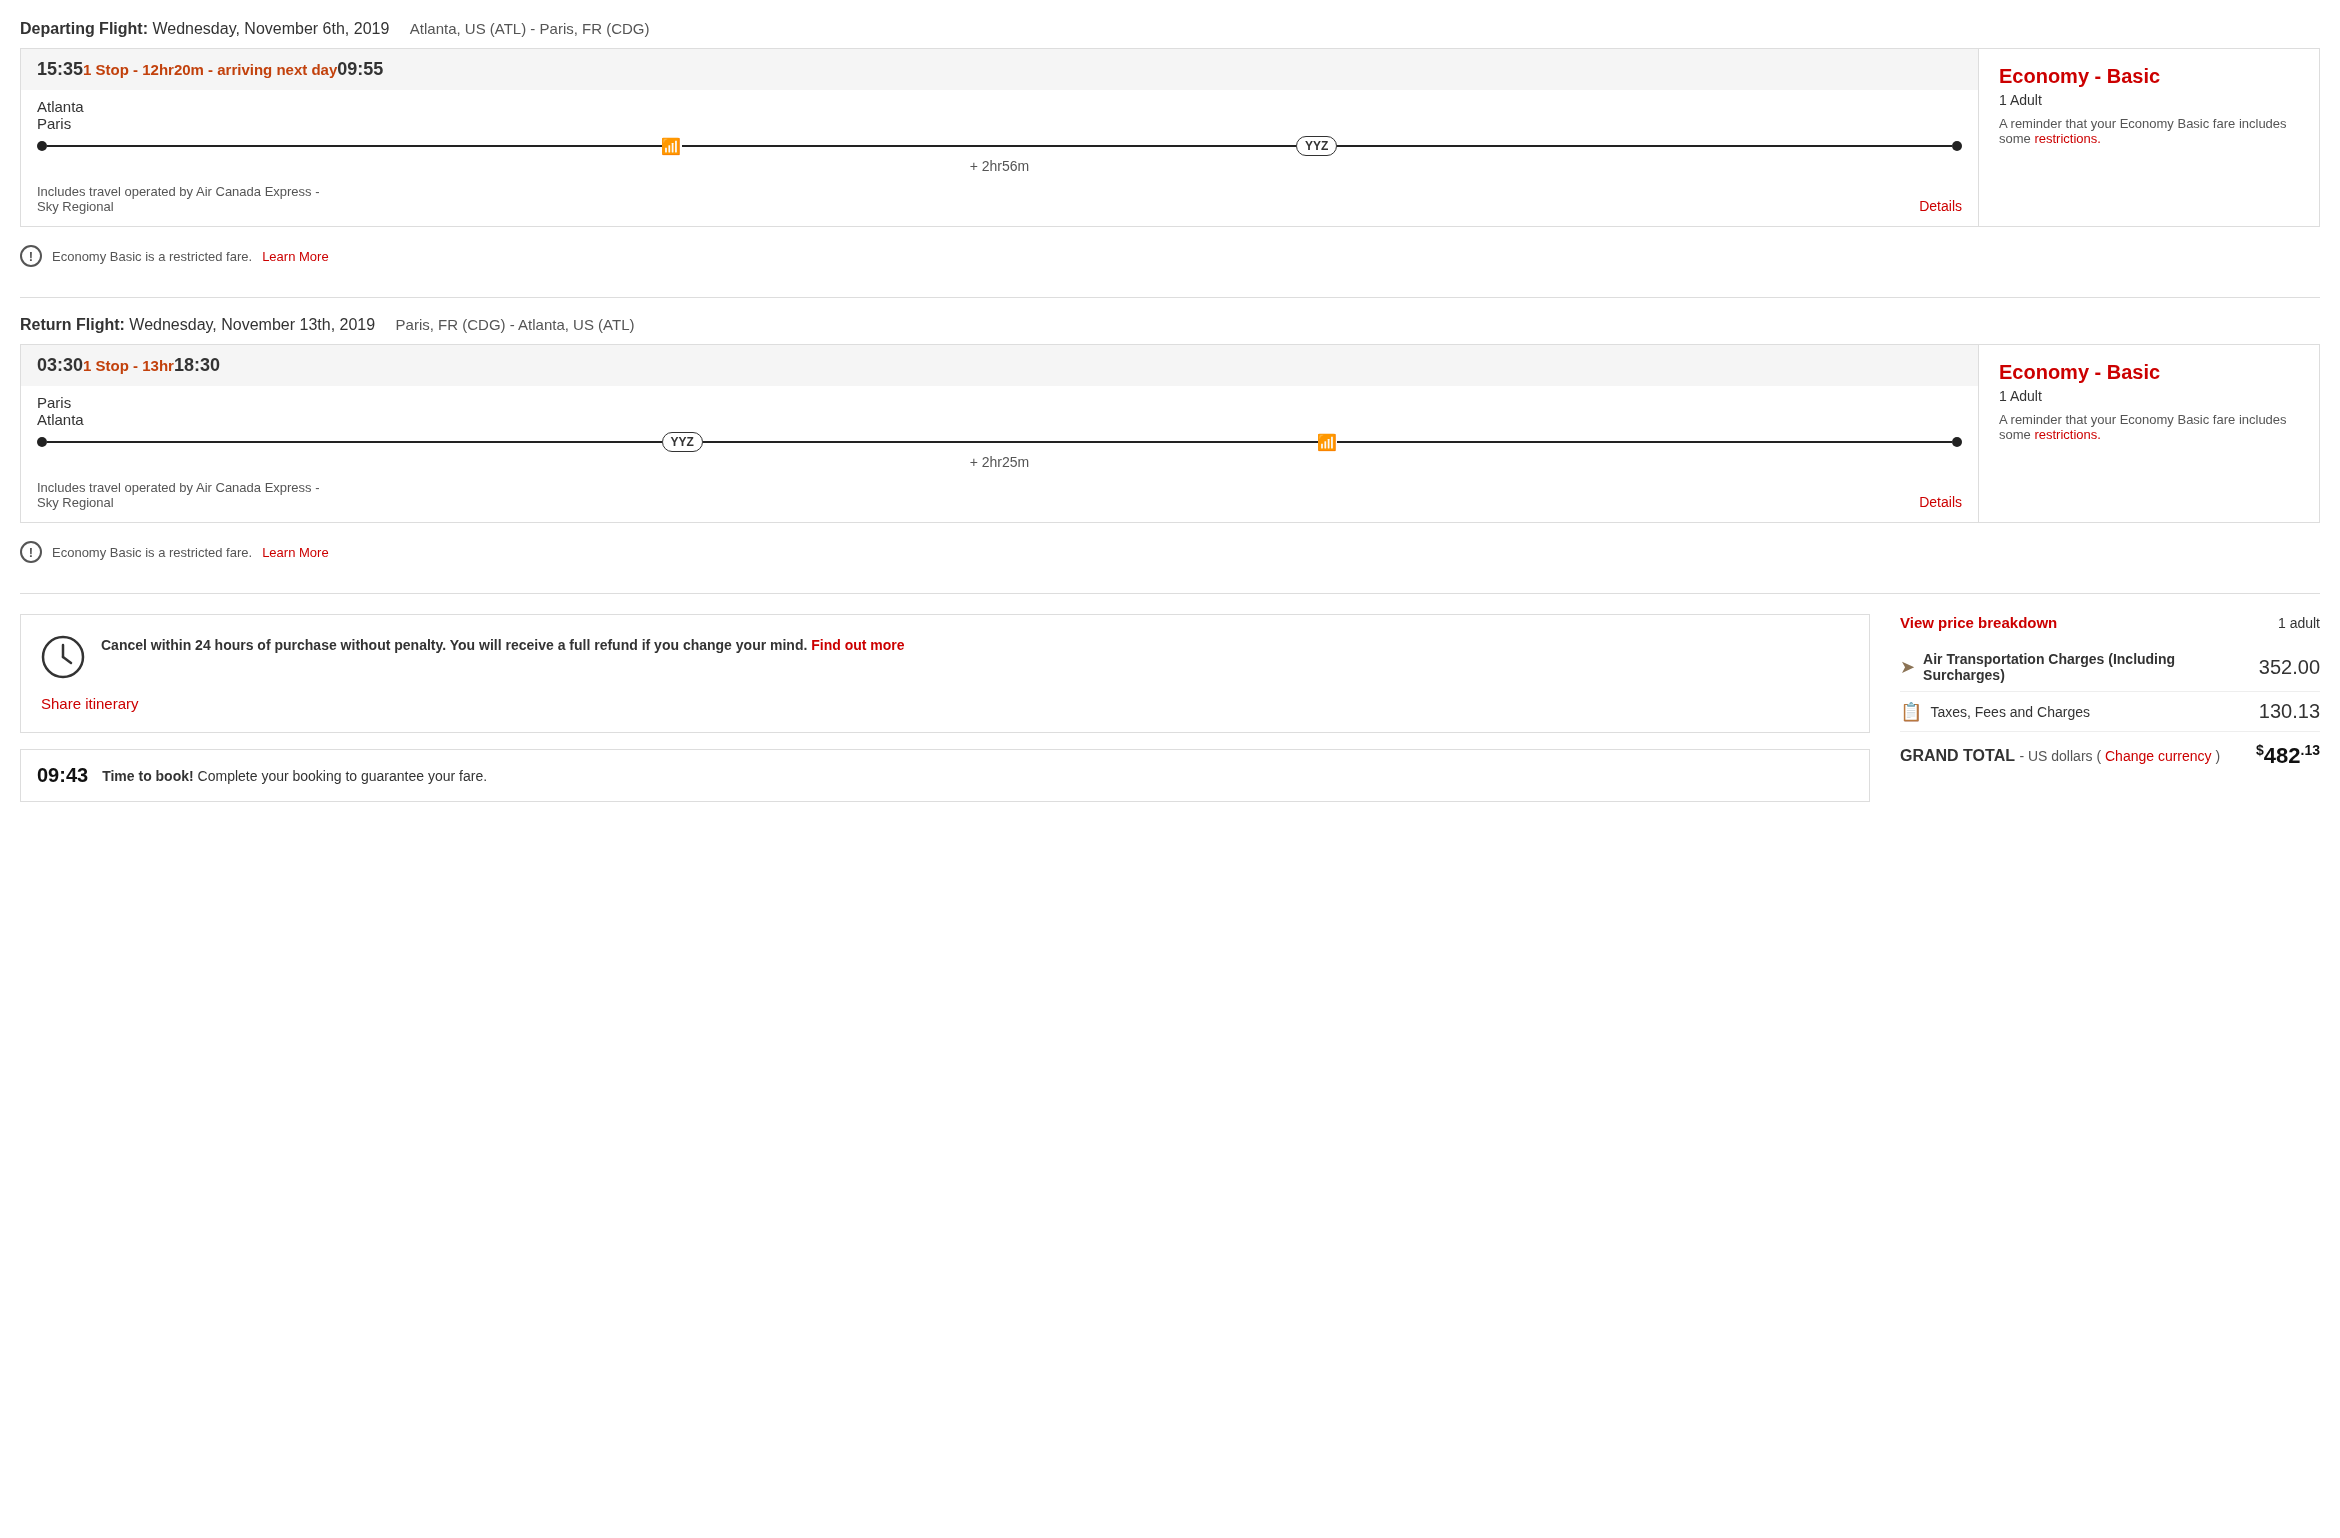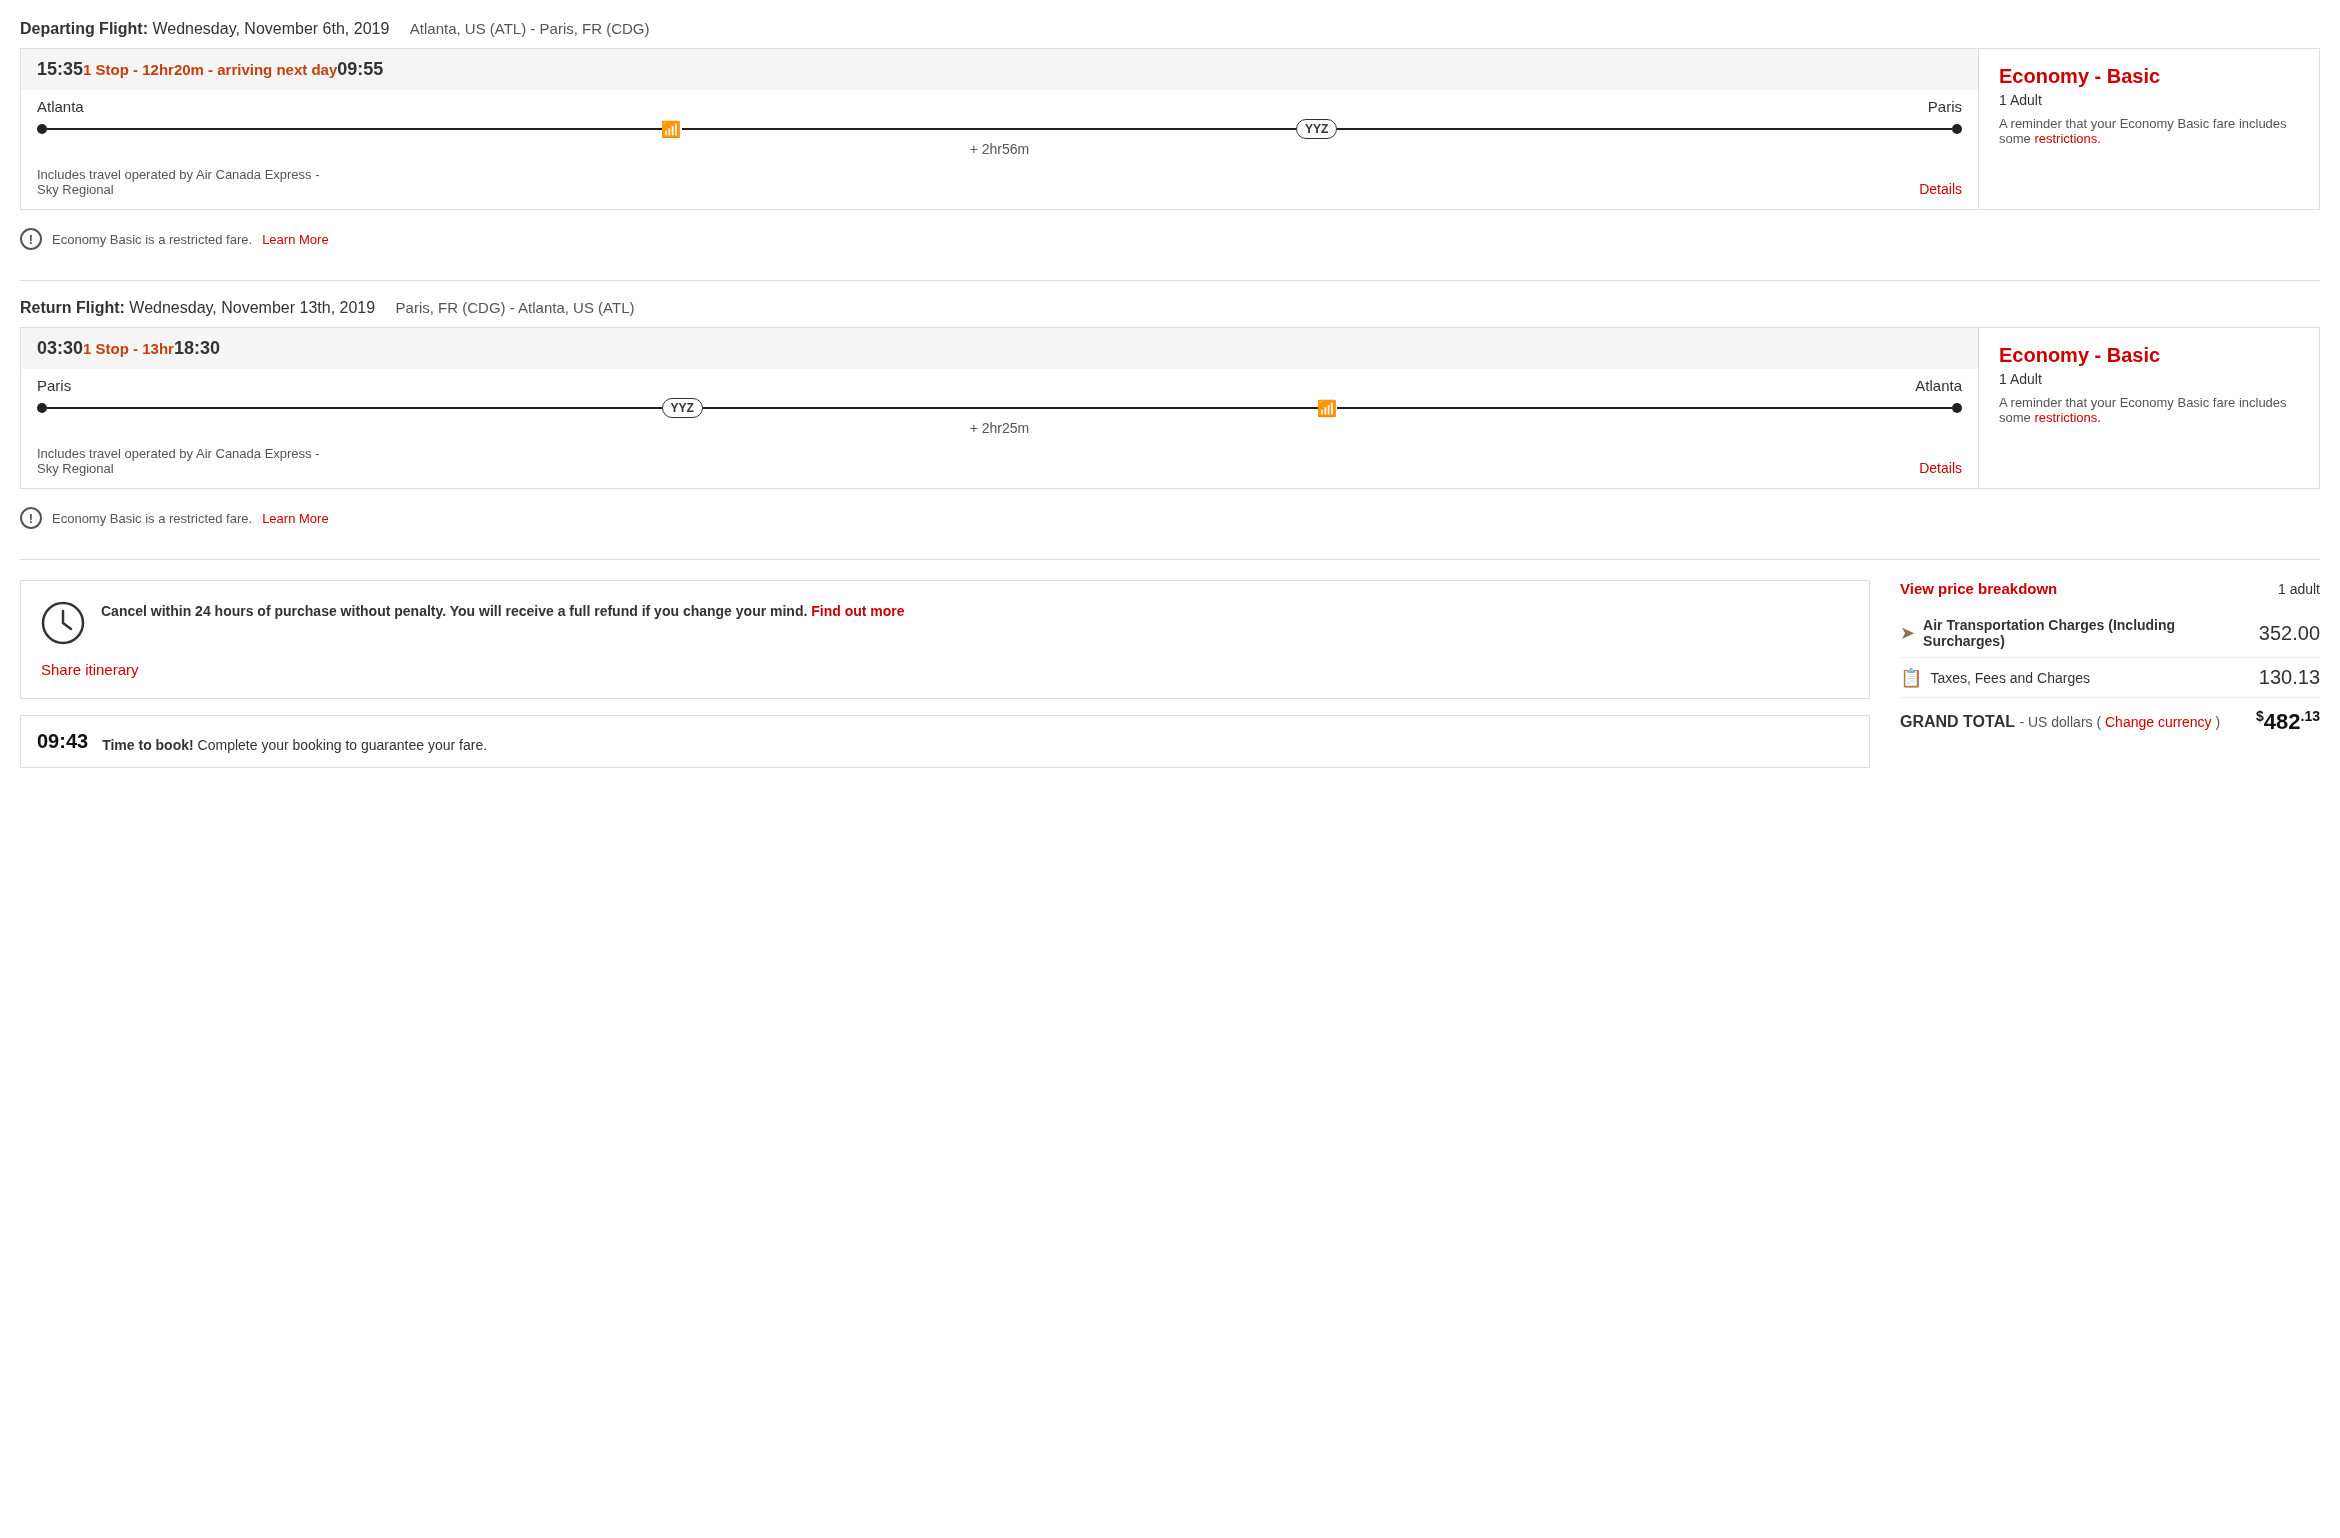--- a/index.html
+++ b/index.html
@@ -50,20 +50,21 @@
       font-size: 15px;
       font-weight: bold;
       color: #c2410c;
     }
 
     .flight-cities-row {
       display: flex;
       justify-content: space-between;
       padding: 8px 16px 0;
       font-size: 15px;
+      flex-direction: column;
     }
 
     .flight-route-visual {
       padding: 4px 16px 0;
       display: flex;
       flex-direction: column;
       align-items: center;
       position: relative;
     }
 
@@ -235,21 +236,21 @@
       cursor: pointer;
       text-decoration: none;
       display: block;
     }
 
     .timer-bar {
       margin-top: 16px;
       border: 1px solid #ddd;
       padding: 14px 16px;
       display: flex;
-      align-items: flex-end;
+      align-items: center;
       gap: 14px;
       font-size: 14px;
     }
 
     .timer-time {
       font-size: 20px;
       font-weight: bold;
       color: #111;
     }
 

